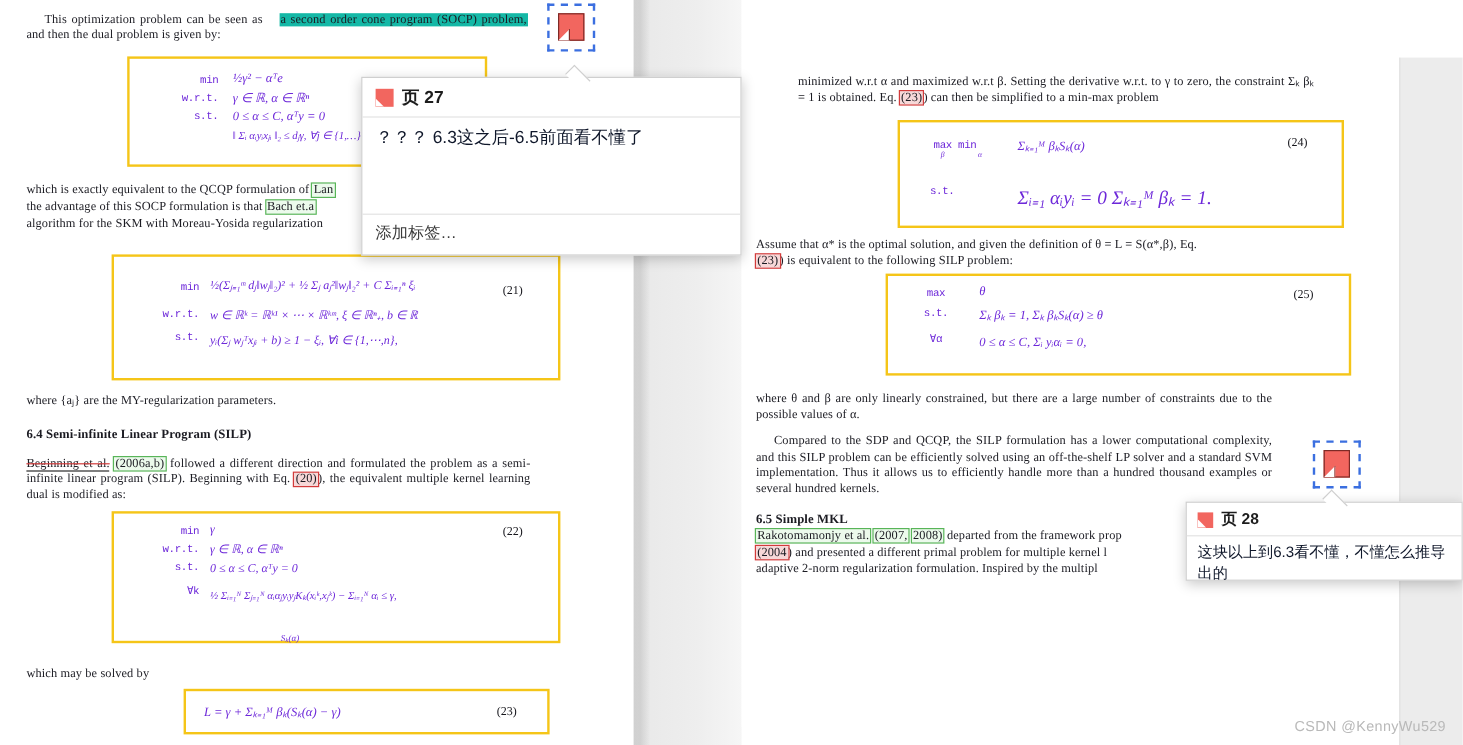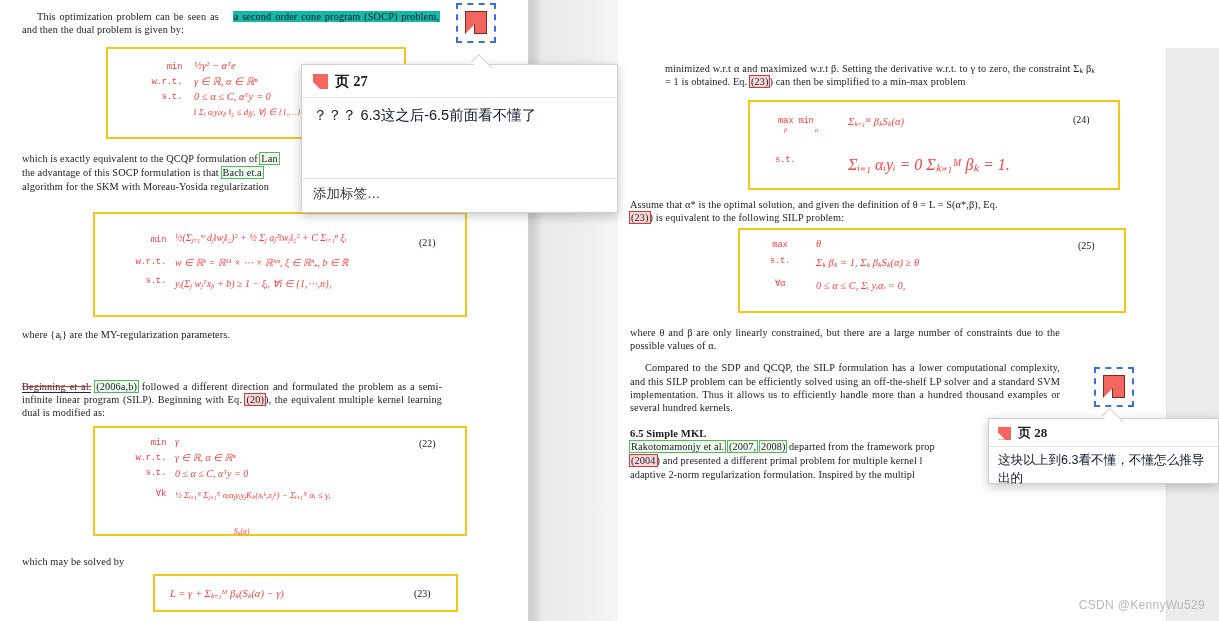--- a/index.html
+++ b/index.html
@@ -22,21 +22,21 @@
 
   
   .col{position:absolute;color:#1b1b22;font-size:10.3px;line-height:13.2px;
        text-align:justify;letter-spacing:.01em;}
   .col p{margin:0 0 9px 0;}
   .indent{text-indent:15px;}
   .hd{font-weight:bold;font-size:10.6px;margin:0 0 5px 0;}
 
   
   .fbox{position:absolute;border:2.4px solid #f5c518;background:transparent;box-sizing:border-box;}
-  .feq{position:absolute;font-family:"Liberation Serif",serif;color:#ef4444;}
+  .feq{position:absolute;font-family:"Liberation Serif",serif;color:#6d28d9;}
   .eqnum{position:absolute;font-size:10px;color:#16161c;}
   .mono{font-family:"Liberation Mono",monospace;font-size:9px;letter-spacing:-.3px;}
   .ital{font-style:italic;}
   .sml{font-size:7.6px;}
   .tiny{font-size:6.4px;}
 
   
   .hl-pink{background:#14b8a6;padding:0 1px;margin-left:10px;}
   .hl-green{outline:1.2px solid #58b558;background:rgba(120,220,120,.14);padding:0 1px;}
   .hl-red{outline:1.2px solid #d23b3b;background:rgba(214,60,60,.20);padding:0 1px;}
@@ -56,21 +56,21 @@
 
   
   .popup{position:absolute;background:#ffffff;border:1px solid #cfcfcf;
          box-shadow:0 3px 10px rgba(0,0,0,.22);box-sizing:border-box;
          font-family:"Liberation Sans",sans-serif;}
   .popup-head{display:flex;align-items:center;gap:7px;padding:7px 11px 6px 11px;
               border-bottom:1px solid #e3e3e3;}
   .popup-badge{width:15px;height:15px;background:#f2665f;position:relative;flex:0 0 auto;}
   .popup-badge::after{content:"";position:absolute;left:0;bottom:0;width:7px;height:7px;
               background:#ffffff;clip-path:polygon(0 100%,100% 100%,0 0);}
-  .popup-title{font-size:14.5px;font-weight:bold;color:#1d1d1d;font-family:Liberation Serif, serif;}
+  .popup-title{font-size:14.5px;font-weight:bold;color:#1d1d1d;}
   .popup-body{padding:7px 11px 4px 11px;font-size:14.5px;color:#0f172a;line-height:21px;}
   .popup-foot{padding:6px 11px 9px 11px;font-size:13.5px;color:#3a3a3a;
               border-top:1px solid #e3e3e3;}
   .popup-tail{position:absolute;width:18px;height:10px;background:#ffffff;
               border-left:1px solid #cfcfcf;border-top:1px solid #cfcfcf;
               transform:rotate(45deg);}
 
   
   #watermark{position:absolute;right:14px;bottom:9px;font-family:"Liberation Sans",sans-serif;
              font-size:12px;color:#b9b9b9;letter-spacing:.3px;}
@@ -119,20 +119,23 @@
       <div>½(Σⱼ₌₁ᵐ dⱼ‖wⱼ‖₂)² + ½ Σⱼ aⱼ²‖wⱼ‖₂² + C Σᵢ₌₁ⁿ ξᵢ</div>
       <div style="margin-top:11px;">w ∈ ℝᵏ = ℝᵏ¹ × ⋯ × ℝᵏᵐ, ξ ∈ ℝⁿ₊, b ∈ ℝ</div>
       <div style="margin-top:7px;">yᵢ(Σⱼ wⱼᵀxⱼᵢ + b) ≥ 1 − ξᵢ, ∀i ∈ {1,⋯,n},</div>
     </div>
     <div class="eqnum" style="left:419px;top:237px;">(21)</div>
 
     <div class="col" style="left:22px;top:328px;width:300px;">
       <p>where {aⱼ} are the MY-regularization parameters.</p>
     </div>
 
+    <div class="col" style="left:22px;top:356px;width:300px;">
+      <p class="hd">6.4  Semi-infinite Linear Program (SILP)</p>
+    </div>
 
     <div class="col" style="left:22px;top:380px;width:420px;">
       <p><span class="strike uline">Beginning et al.</span> <span class="hl-green">(2006a,b)</span><span> followed a different direction and formulated the problem as a semi-infinite linear program (SILP). Beginning with Eq. </span><span class="hl-red">(20)</span><span>), the equivalent multiple kernel learning dual is modified as:</span></p>
     </div>
 
     <div class="fbox" style="left:93px;top:426px;width:374px;height:110px;"></div>
     <div class="feq" style="left:108px;top:438px;width:58px;text-align:right;">
       <div class="mono">min</div>
       <div class="mono" style="margin-top:5px;">w.r.t.</div>
       <div class="mono" style="margin-top:5px;">s.t.</div>

